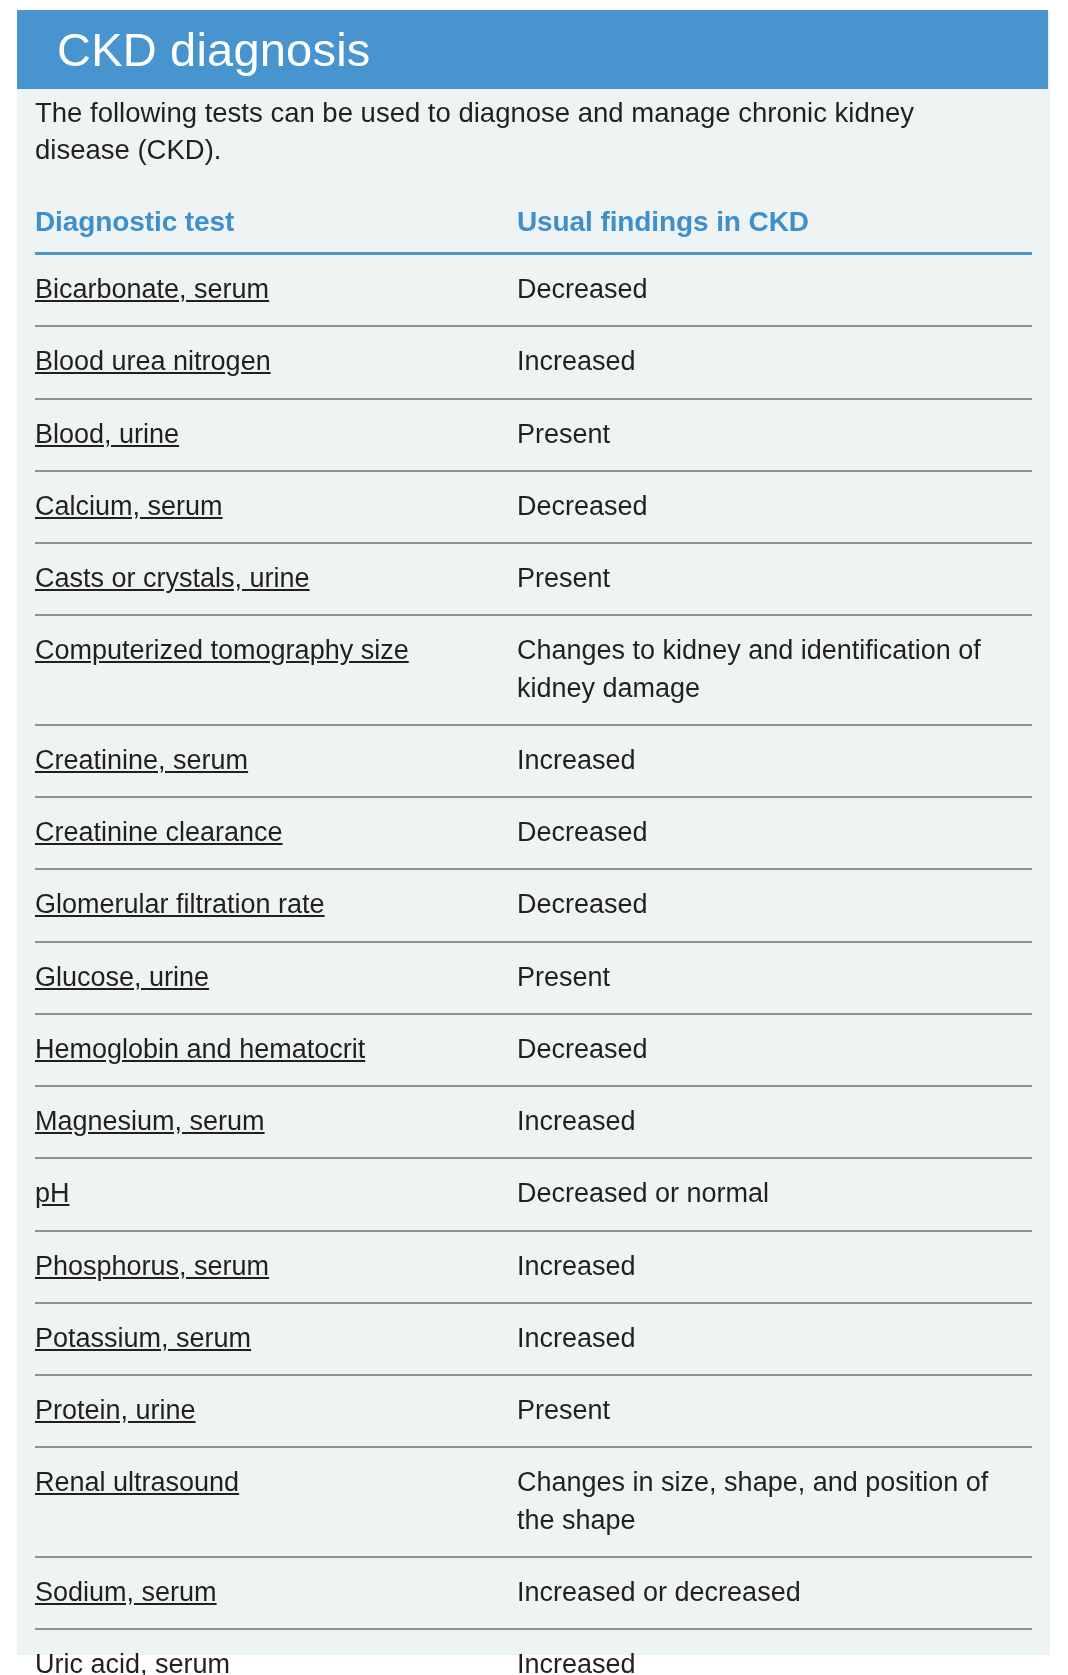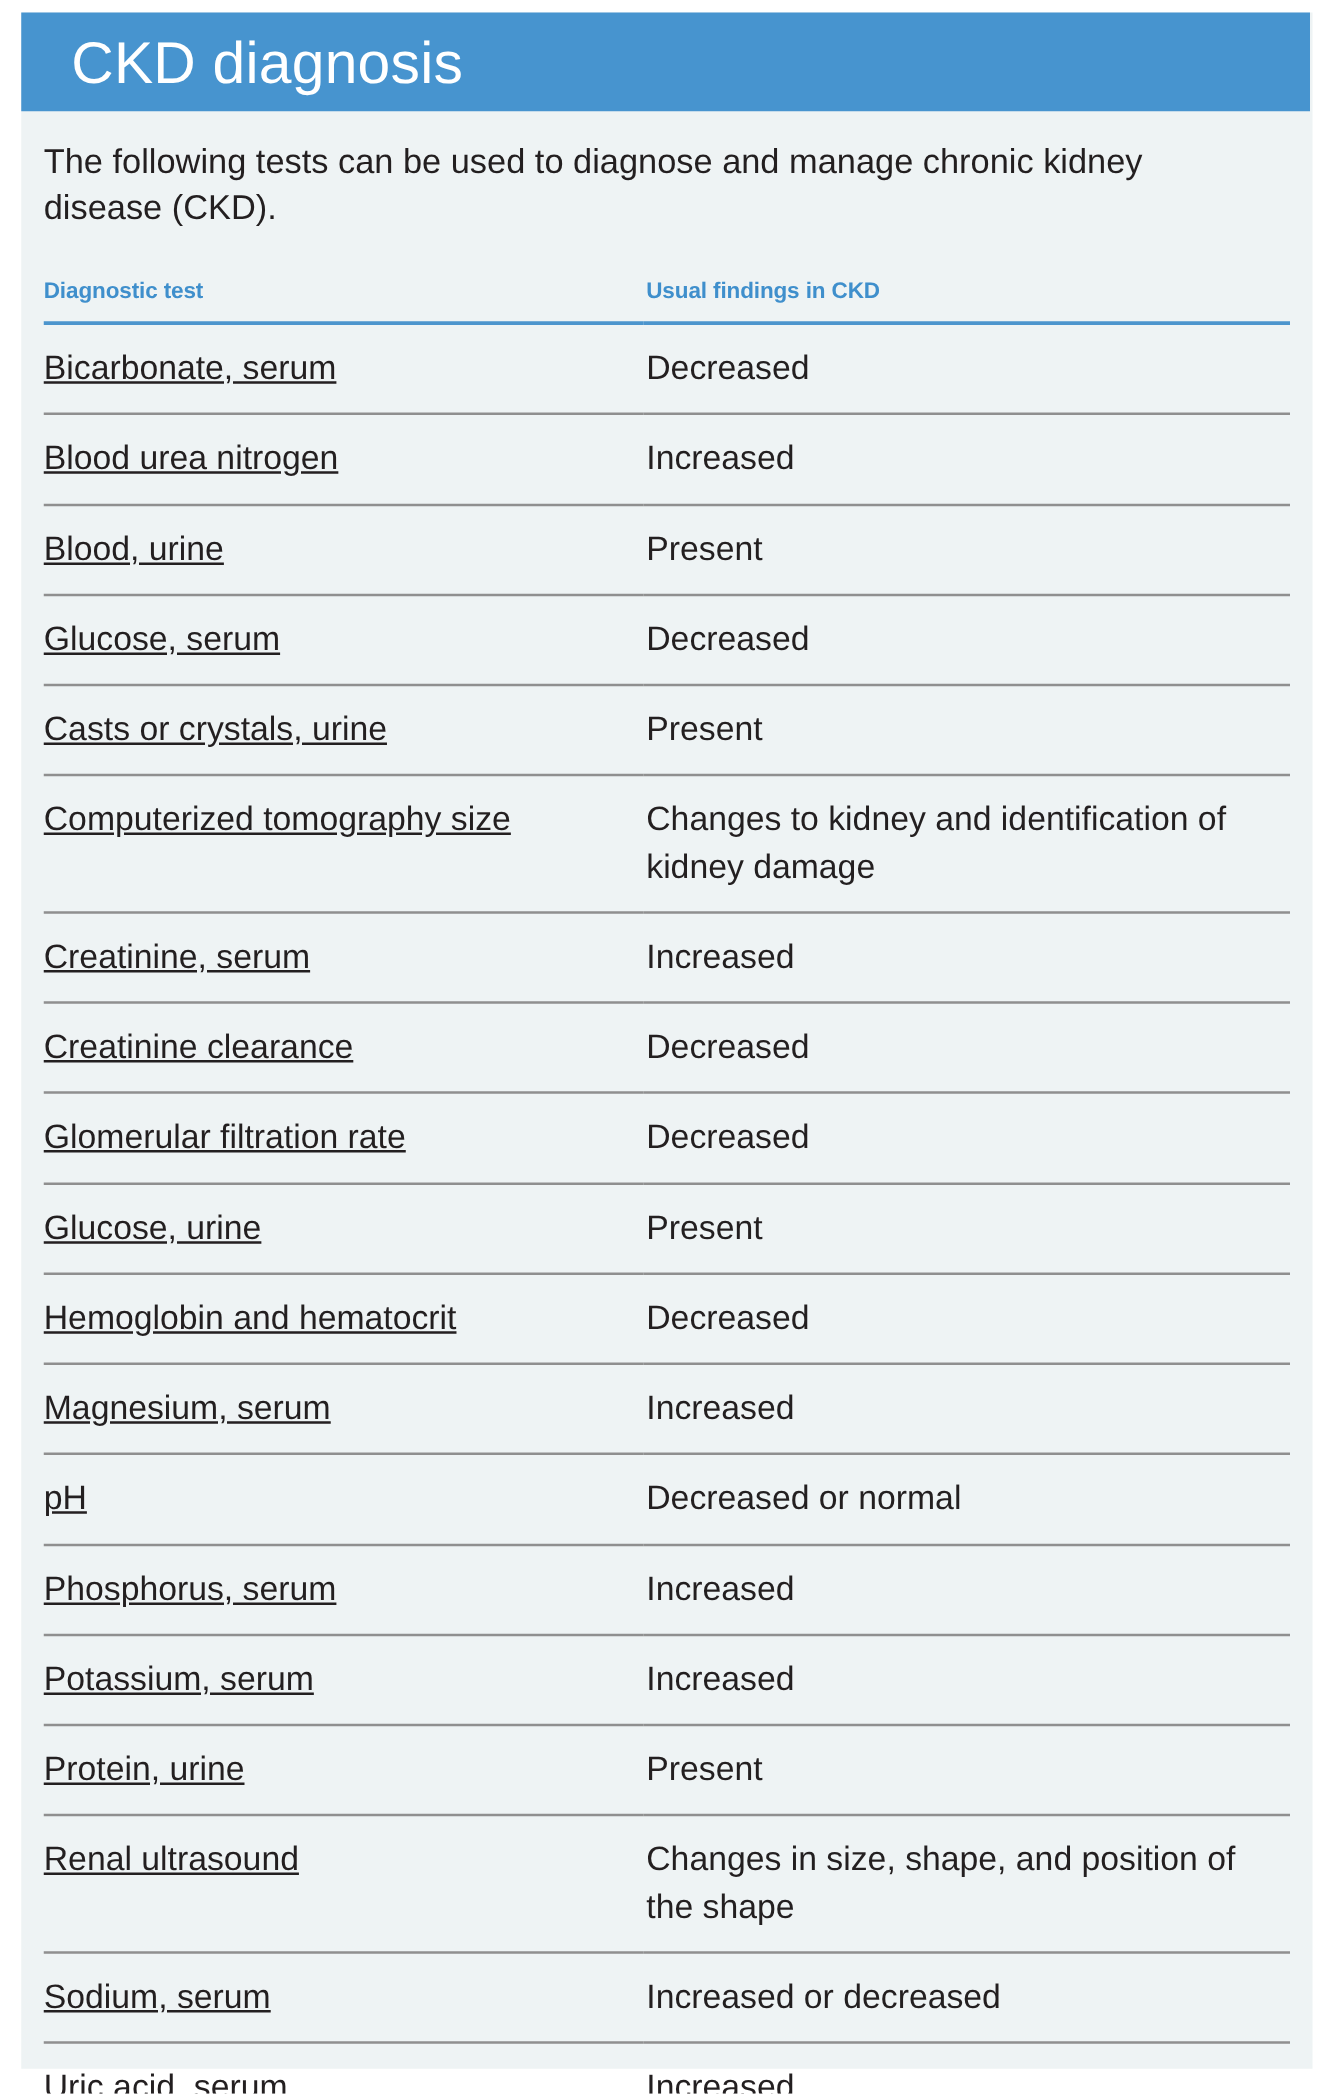--- a/index.html
+++ b/index.html
@@ -53,42 +53,42 @@
 
   .body-area {
     position: absolute;
     left: 0;
     top: 79px;
     width: 1031px;
     padding: 0 16px 0 18px;
   }
 
   .intro {
-    margin-top: 22px;
+    margin-top: 6px;
     width: 935px;
     font-size: 27.5px;
     line-height: 1.33;
     color: #231f20;
     font-weight: 400;
   }
 
   
   .tbl {
     margin-top: 38px;
     width: 997px;
     border-collapse: collapse;
     table-layout: fixed;
   }
 
   .tbl col.c1 { width: 480px; }
   .tbl col.c2 { width: 517px; }
 
   .tbl th {
     text-align: left;
-    font-size: 18px;
+    font-size: 28px;
     font-weight: 700;
     color: #3f8fcc;
     padding: 0 0 14px 0;
     border-bottom: 3px solid #4c95cd;
     vertical-align: bottom;
     letter-spacing: -0.1px;
   }
 
   .tbl th.h2 { padding-left: 2px; }
 
@@ -140,21 +140,21 @@
             </tr>
             <tr>
               <td class="k">Blood urea nitrogen</td>
               <td class="v">Increased</td>
             </tr>
             <tr>
               <td class="k">Blood, urine</td>
               <td class="v">Present</td>
             </tr>
             <tr>
-              <td class="k">Glucose, serum</td>
+              <td class="k">Calcium, serum</td>
               <td class="v">Decreased</td>
             </tr>
             <tr>
               <td class="k">Casts or crystals, urine</td>
               <td class="v">Present</td>
             </tr>
             <tr>
               <td class="k">Computerized tomography size</td>
               <td class="v">Changes to kidney and identification of kidney damage</td>
             </tr>

